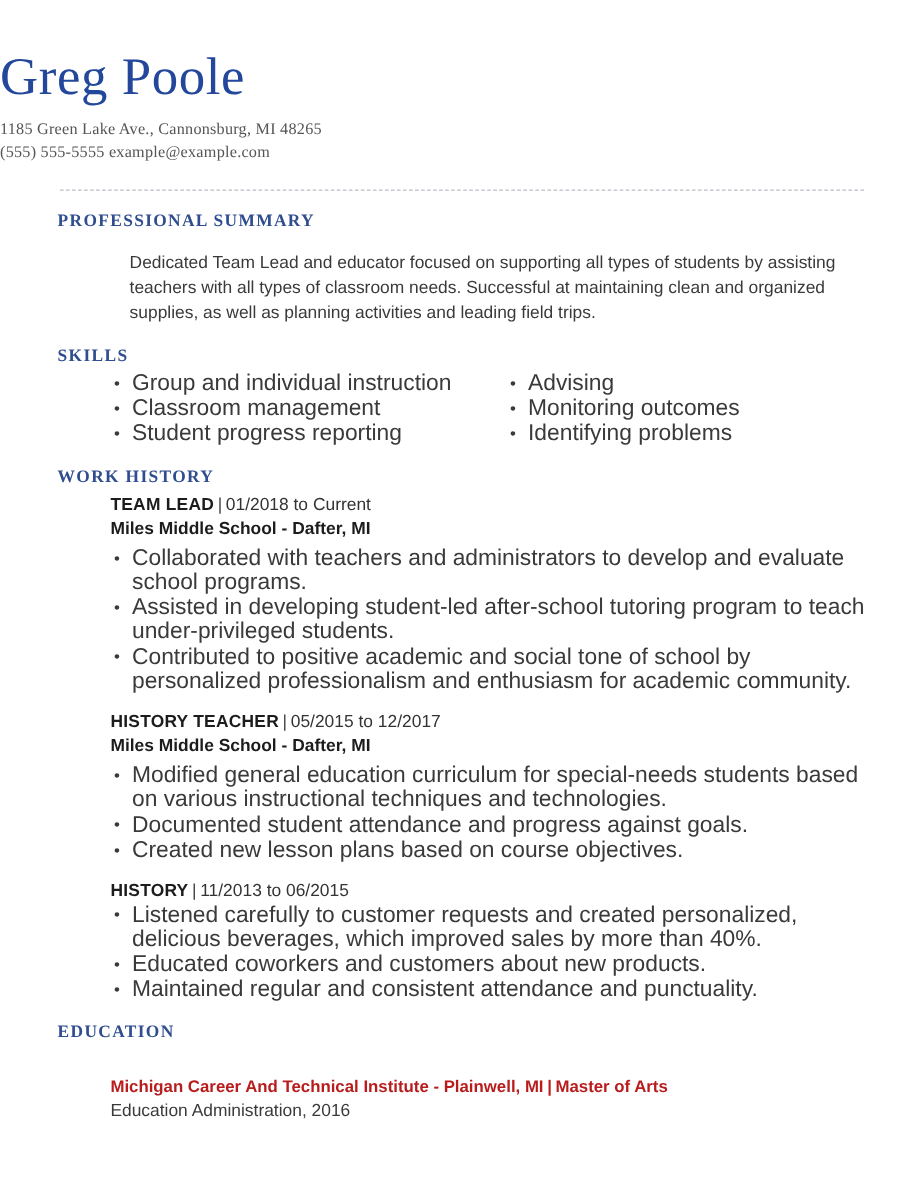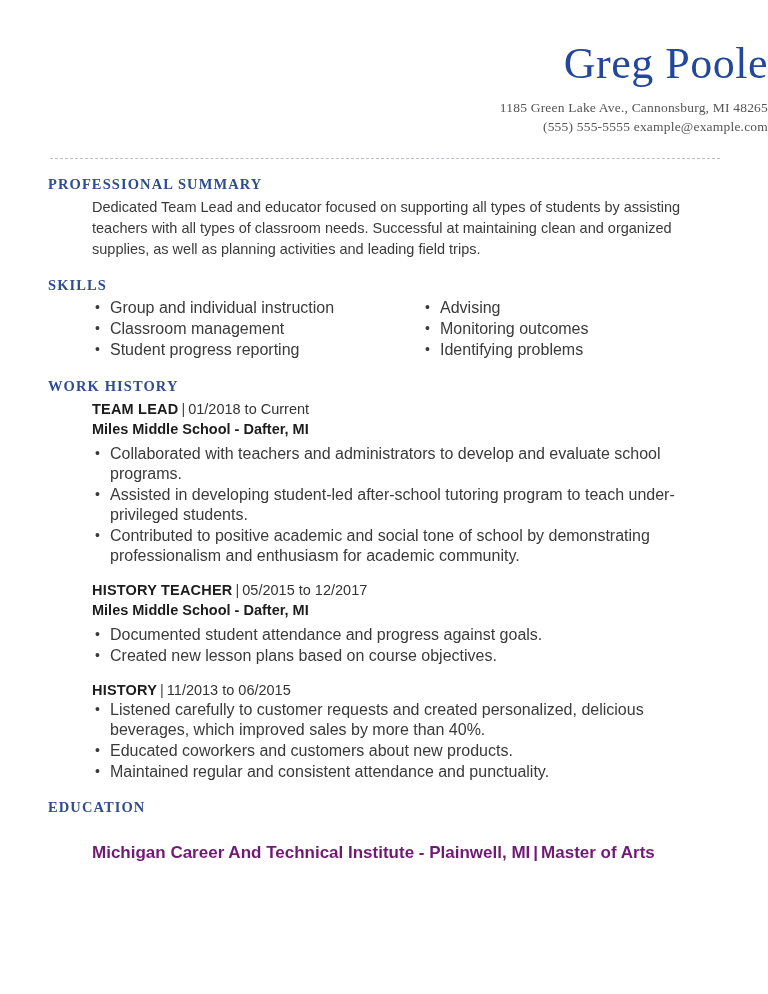--- a/index.html
+++ b/index.html
@@ -13,21 +13,21 @@
     height: 994px;
     background: #ffffff;
     font-family: "Liberation Sans", sans-serif;
     overflow: hidden;
     box-sizing: border-box;
   }
 
   
   .header {
     padding-top: 38px;
-    text-align: right;
+    text-align: left;
   }
   .name {
     font-family: "Liberation Serif", serif;
     font-size: 44px;
     line-height: 52px;
     font-weight: 400;
     color: #23479b;
     letter-spacing: 0.5px;
     margin: 0;
   }
@@ -62,36 +62,36 @@
     font-weight: 700;
     color: #2f4d8f;
     letter-spacing: 1.1px;
     margin: 0 0 4px 0;
   }
   .section-body {
     padding-left: 44px;
   }
 
   p.summary {
-    margin: 0;
+    margin: 16px;
     font-size: 14.5px;
     line-height: 21px;
     color: #3a3a3a;
   }
 
   
   ul.bullets {
     list-style: none;
     margin: 0;
     padding: 0;
   }
   ul.bullets > li {
     position: relative;
     padding-left: 18px;
-    font-size: 16px;
+    font-size: 19px;
     line-height: 20px;
     color: #3a3a3a;
     margin-bottom: 1px;
   }
   ul.bullets > li:before {
     content: "\2022";
     position: absolute;
     left: 3px;
     top: -1px;
     font-size: 14px;
@@ -141,24 +141,24 @@
     font-weight: 700;
     color: #1c1c1c;
     margin-bottom: 5px;
   }
   .job .bullets {
     padding-left: 0;
   }
 
   
   .edu-line-1 {
-    font-size: 17px;
+    font-size: 14px;
     line-height: 21px;
     font-weight: 700;
-    color: #701a75;
+    color: #b91c1c;
     margin-top: 26px;
   }
   .edu-sep {
     font-weight: 700;
     padding: 0 3px;
   }
   .edu-line-2 {
     font-size: 14.5px;
     line-height: 21px;
     color: #3a3a3a;
@@ -213,30 +213,31 @@
       <div class="section-body">
 
         <div class="job">
           <div class="job-title-line">
             <span class="job-title">TEAM LEAD</span><span class="job-sep">|</span><span class="job-dates">01/2018 to Current</span>
           </div>
           <div class="job-company">Miles Middle School - Dafter, MI</div>
           <ul class="bullets">
             <li>Collaborated with teachers and administrators to develop and evaluate school programs.</li>
             <li>Assisted in developing student-led after-school tutoring program to teach under-privileged students.</li>
-            <li>Contributed to positive academic and social tone of school by demonstrating professionalism and enthusiasm for academic community.</li>
+            <li>Contributed to positive academic and social tone of school by personalized professionalism and enthusiasm for academic community.</li>
           </ul>
         </div>
 
         <div class="job">
           <div class="job-title-line">
             <span class="job-title">HISTORY TEACHER</span><span class="job-sep">|</span><span class="job-dates">05/2015 to 12/2017</span>
           </div>
           <div class="job-company">Miles Middle School - Dafter, MI</div>
           <ul class="bullets">
+            <li>Modified general education curriculum for special-needs students based on various instructional techniques and technologies.</li>
             <li>Documented student attendance and progress against goals.</li>
             <li>Created new lesson plans based on course objectives.</li>
           </ul>
         </div>
 
         <div class="job">
           <div class="job-title-line">
             <span class="job-title">HISTORY</span><span class="job-sep">|</span><span class="job-dates">11/2013 to 06/2015</span>
           </div>
           <ul class="bullets">
@@ -248,17 +249,18 @@
 
       </div>
     </div>
 
     <div class="section">
       <div class="section-title">EDUCATION</div>
       <div class="section-body">
         <div class="edu-line-1">
           <span>Michigan Career And Technical Institute - Plainwell, MI</span><span class="edu-sep">|</span><span>Master of Arts</span>
         </div>
+        <div class="edu-line-2">Education Administration, 2016</div>
       </div>
     </div>
 
   </div>
 </div>
 
 </body></html>

